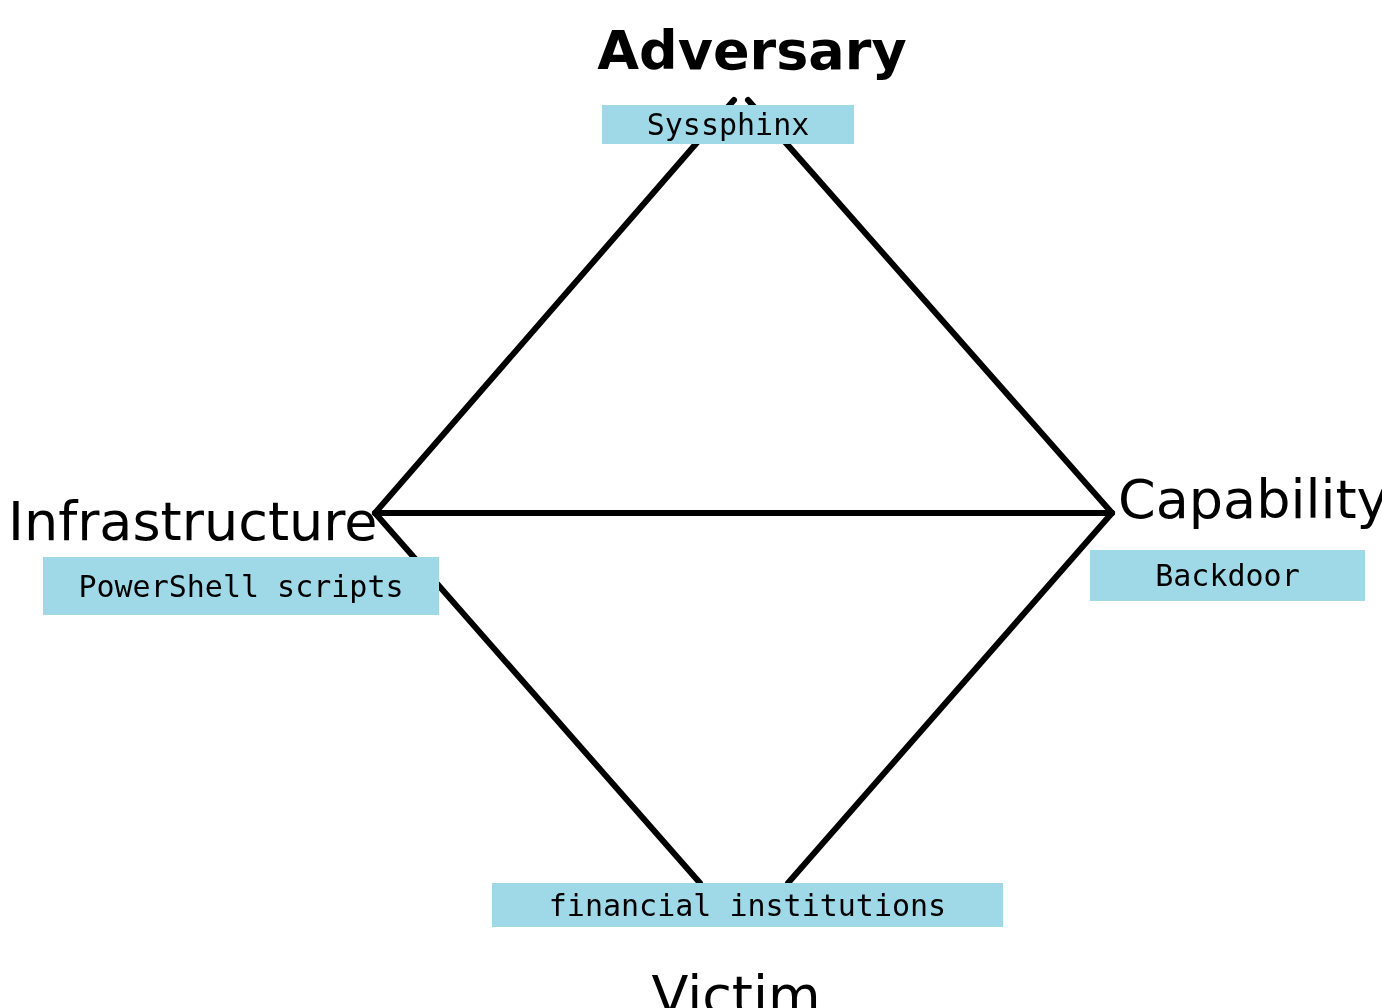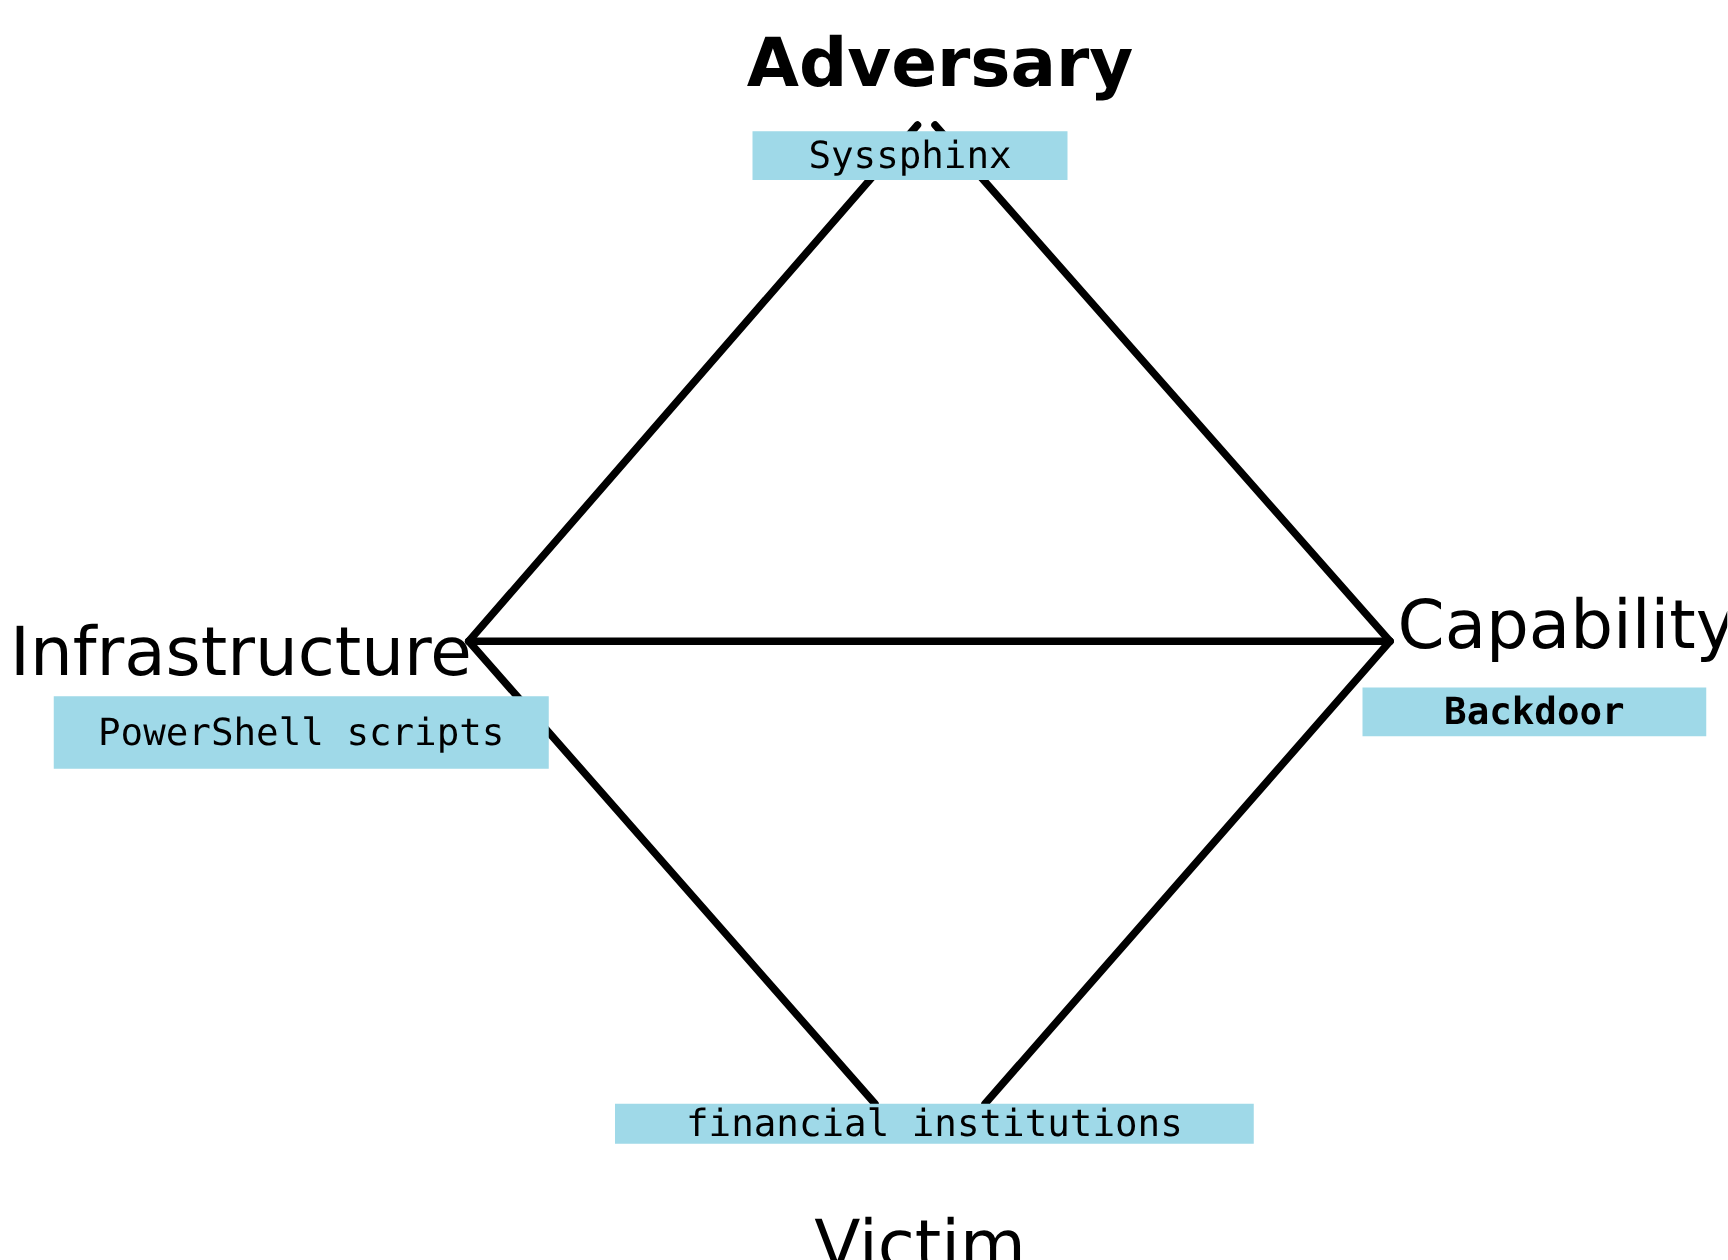--- a/index.html
+++ b/index.html
@@ -45,24 +45,24 @@
     white-space: nowrap;
   }
   
   .label-adversary  { left: 452px;  top: 19px;   width: 600px; font-weight: bold; }
   .box-adversary    { left: 602px;  top: 105px;  width: 252px; height: 39px; }
   
   .label-infrastructure { left: 8px; top: 490px; width: 362px; }
   .box-infrastructure   { left: 15px; top: 557px; width: 396px; height: 58px; margin-left: 28px; }
   
   .label-capability { left: 1118px; top: 468px; width: 260px; }
-  .box-capability   { left: 1090px; top: 550px; width: 275px; height: 39px; font-weight: bold; }
+  .box-capability   { left: 1090px; top: 550px; width: 275px; height: 51px; }
   
   .label-victim { left: 436px; top: 924px; width: 600px; margin-top: 40px; }
-  .box-victim   { left: 492px; top: 883px; width: 511px; height: 32px; }
+  .box-victim   { left: 492px; top: 883px; width: 511px; height: 44px; }
 </style>
 </head>
 <body>
 
 <div id="stage" style="--highlight: #9fd9e8; --text: #000000; --bg: #ffffff;">
 
   <svg id="edges" width="1382" height="1008" viewBox="0 0 1382 1008">
     <g stroke="#000000" stroke-width="6" stroke-linecap="round">
       <line x1="734" y1="100" x2="375" y2="513"></line>
       <line x1="748" y1="100" x2="1112" y2="513"></line>

